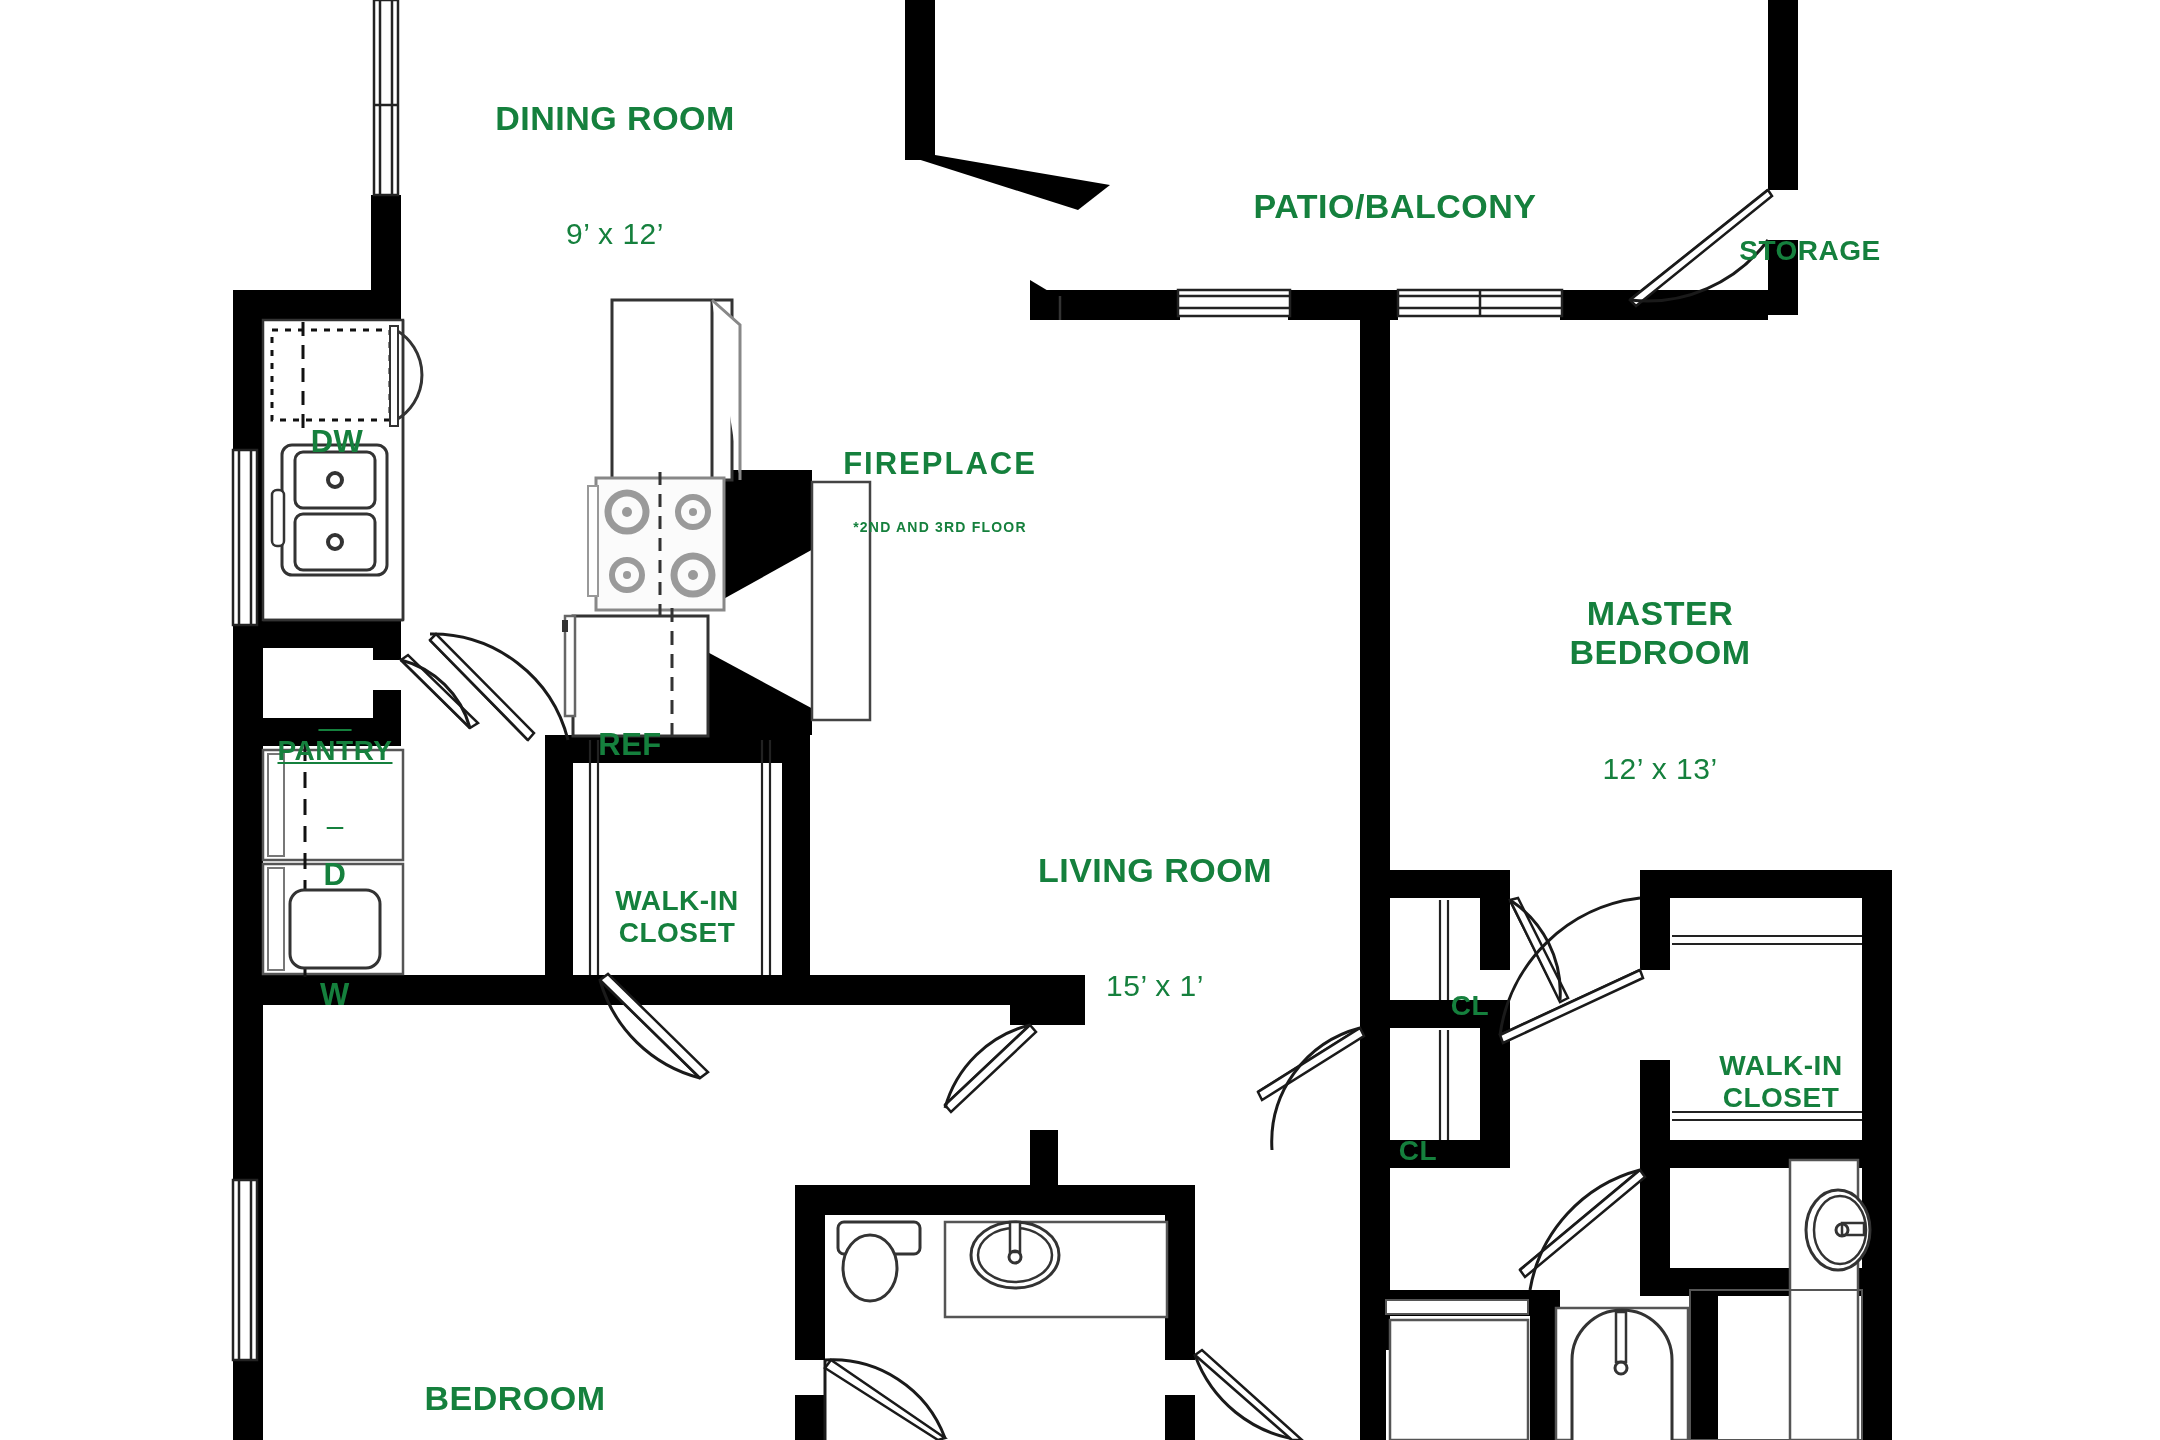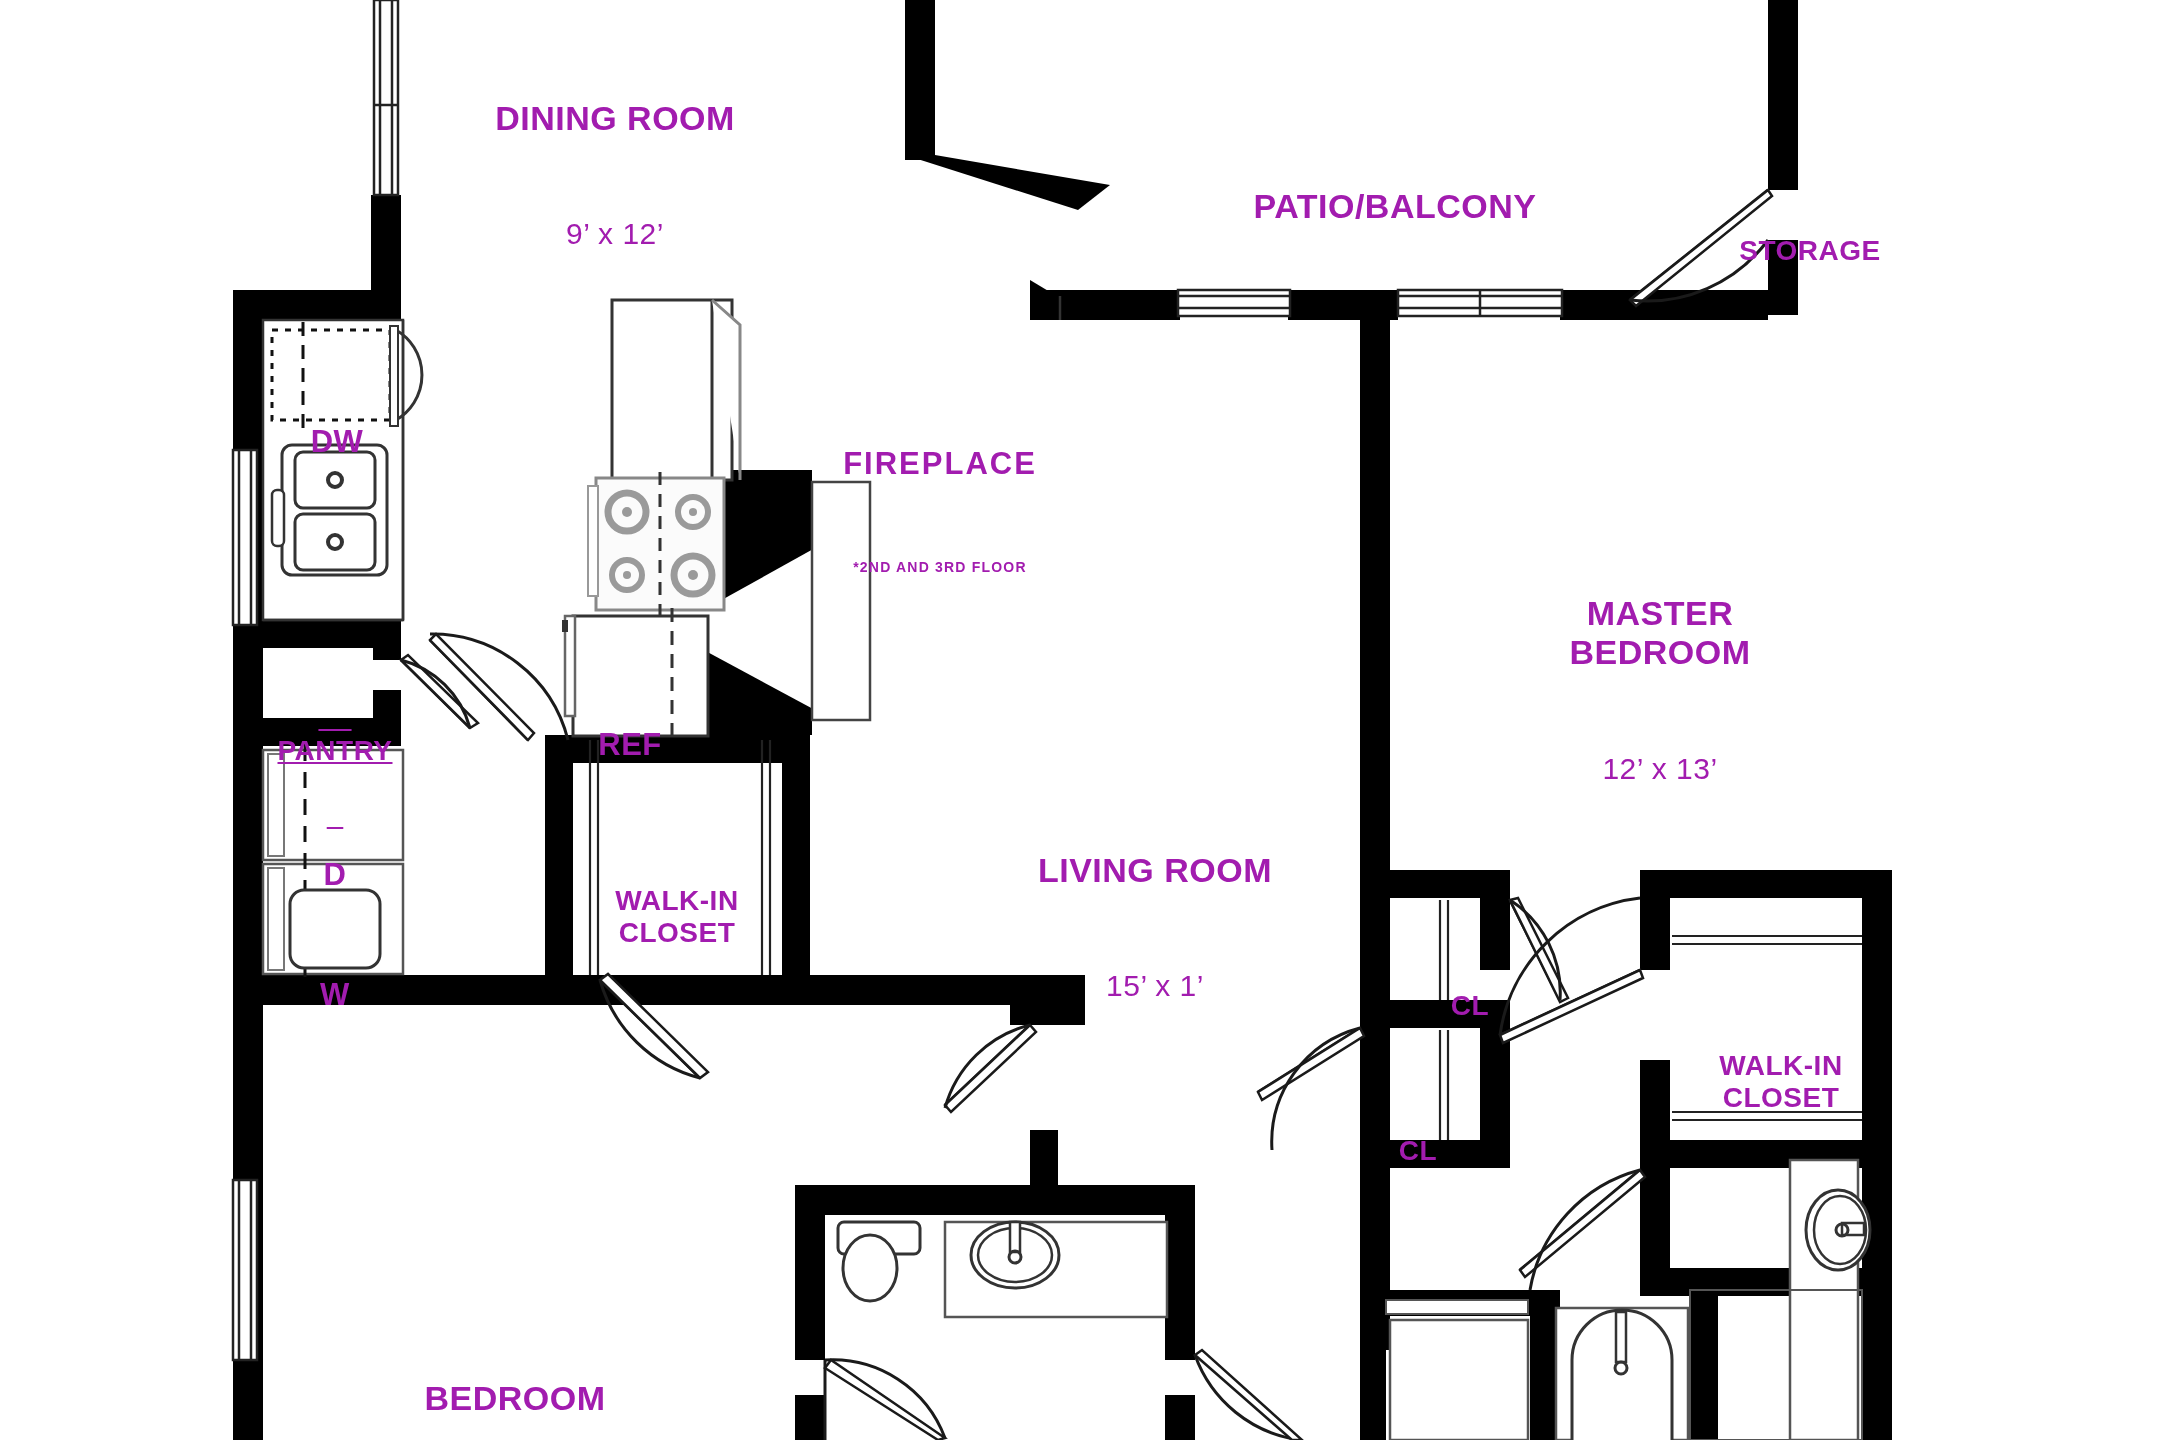--- a/index.html
+++ b/index.html
@@ -17,34 +17,34 @@
   }
   svg.fp {
     position: absolute;
     top: 0; left: 0;
     width: 2160px;
     height: 1440px;
     display: block;
   }
   .room-label {
     position: absolute;
-    color: #a21caf;
+    color: #15803d;
     font-family: "Liberation Sans", sans-serif;
     font-weight: bold;
     text-align: center;
     line-height: 1.16;
     white-space: pre;
     letter-spacing: 0.5px;
     user-select: none;
   }
   .lbl-lg   { font-size: 34px; }
   .lbl-md   { font-size: 31px; }
   .lbl-sm   { font-size: 28px; }
   .lbl-xs   { font-size: 26px; }
-  .lbl-tiny { font-size: 14px; font-weight: bold; letter-spacing: 1.2px; margin-top: 40px; }
+  .lbl-tiny { font-size: 14px; font-weight: bold; letter-spacing: 1.2px; }
   .dim {
     font-size: 30px;
     font-weight: normal;
   }
   .stack { display: block; }
 </style>
 </head>
 <body>
 
 <div id="floorplan-root">

